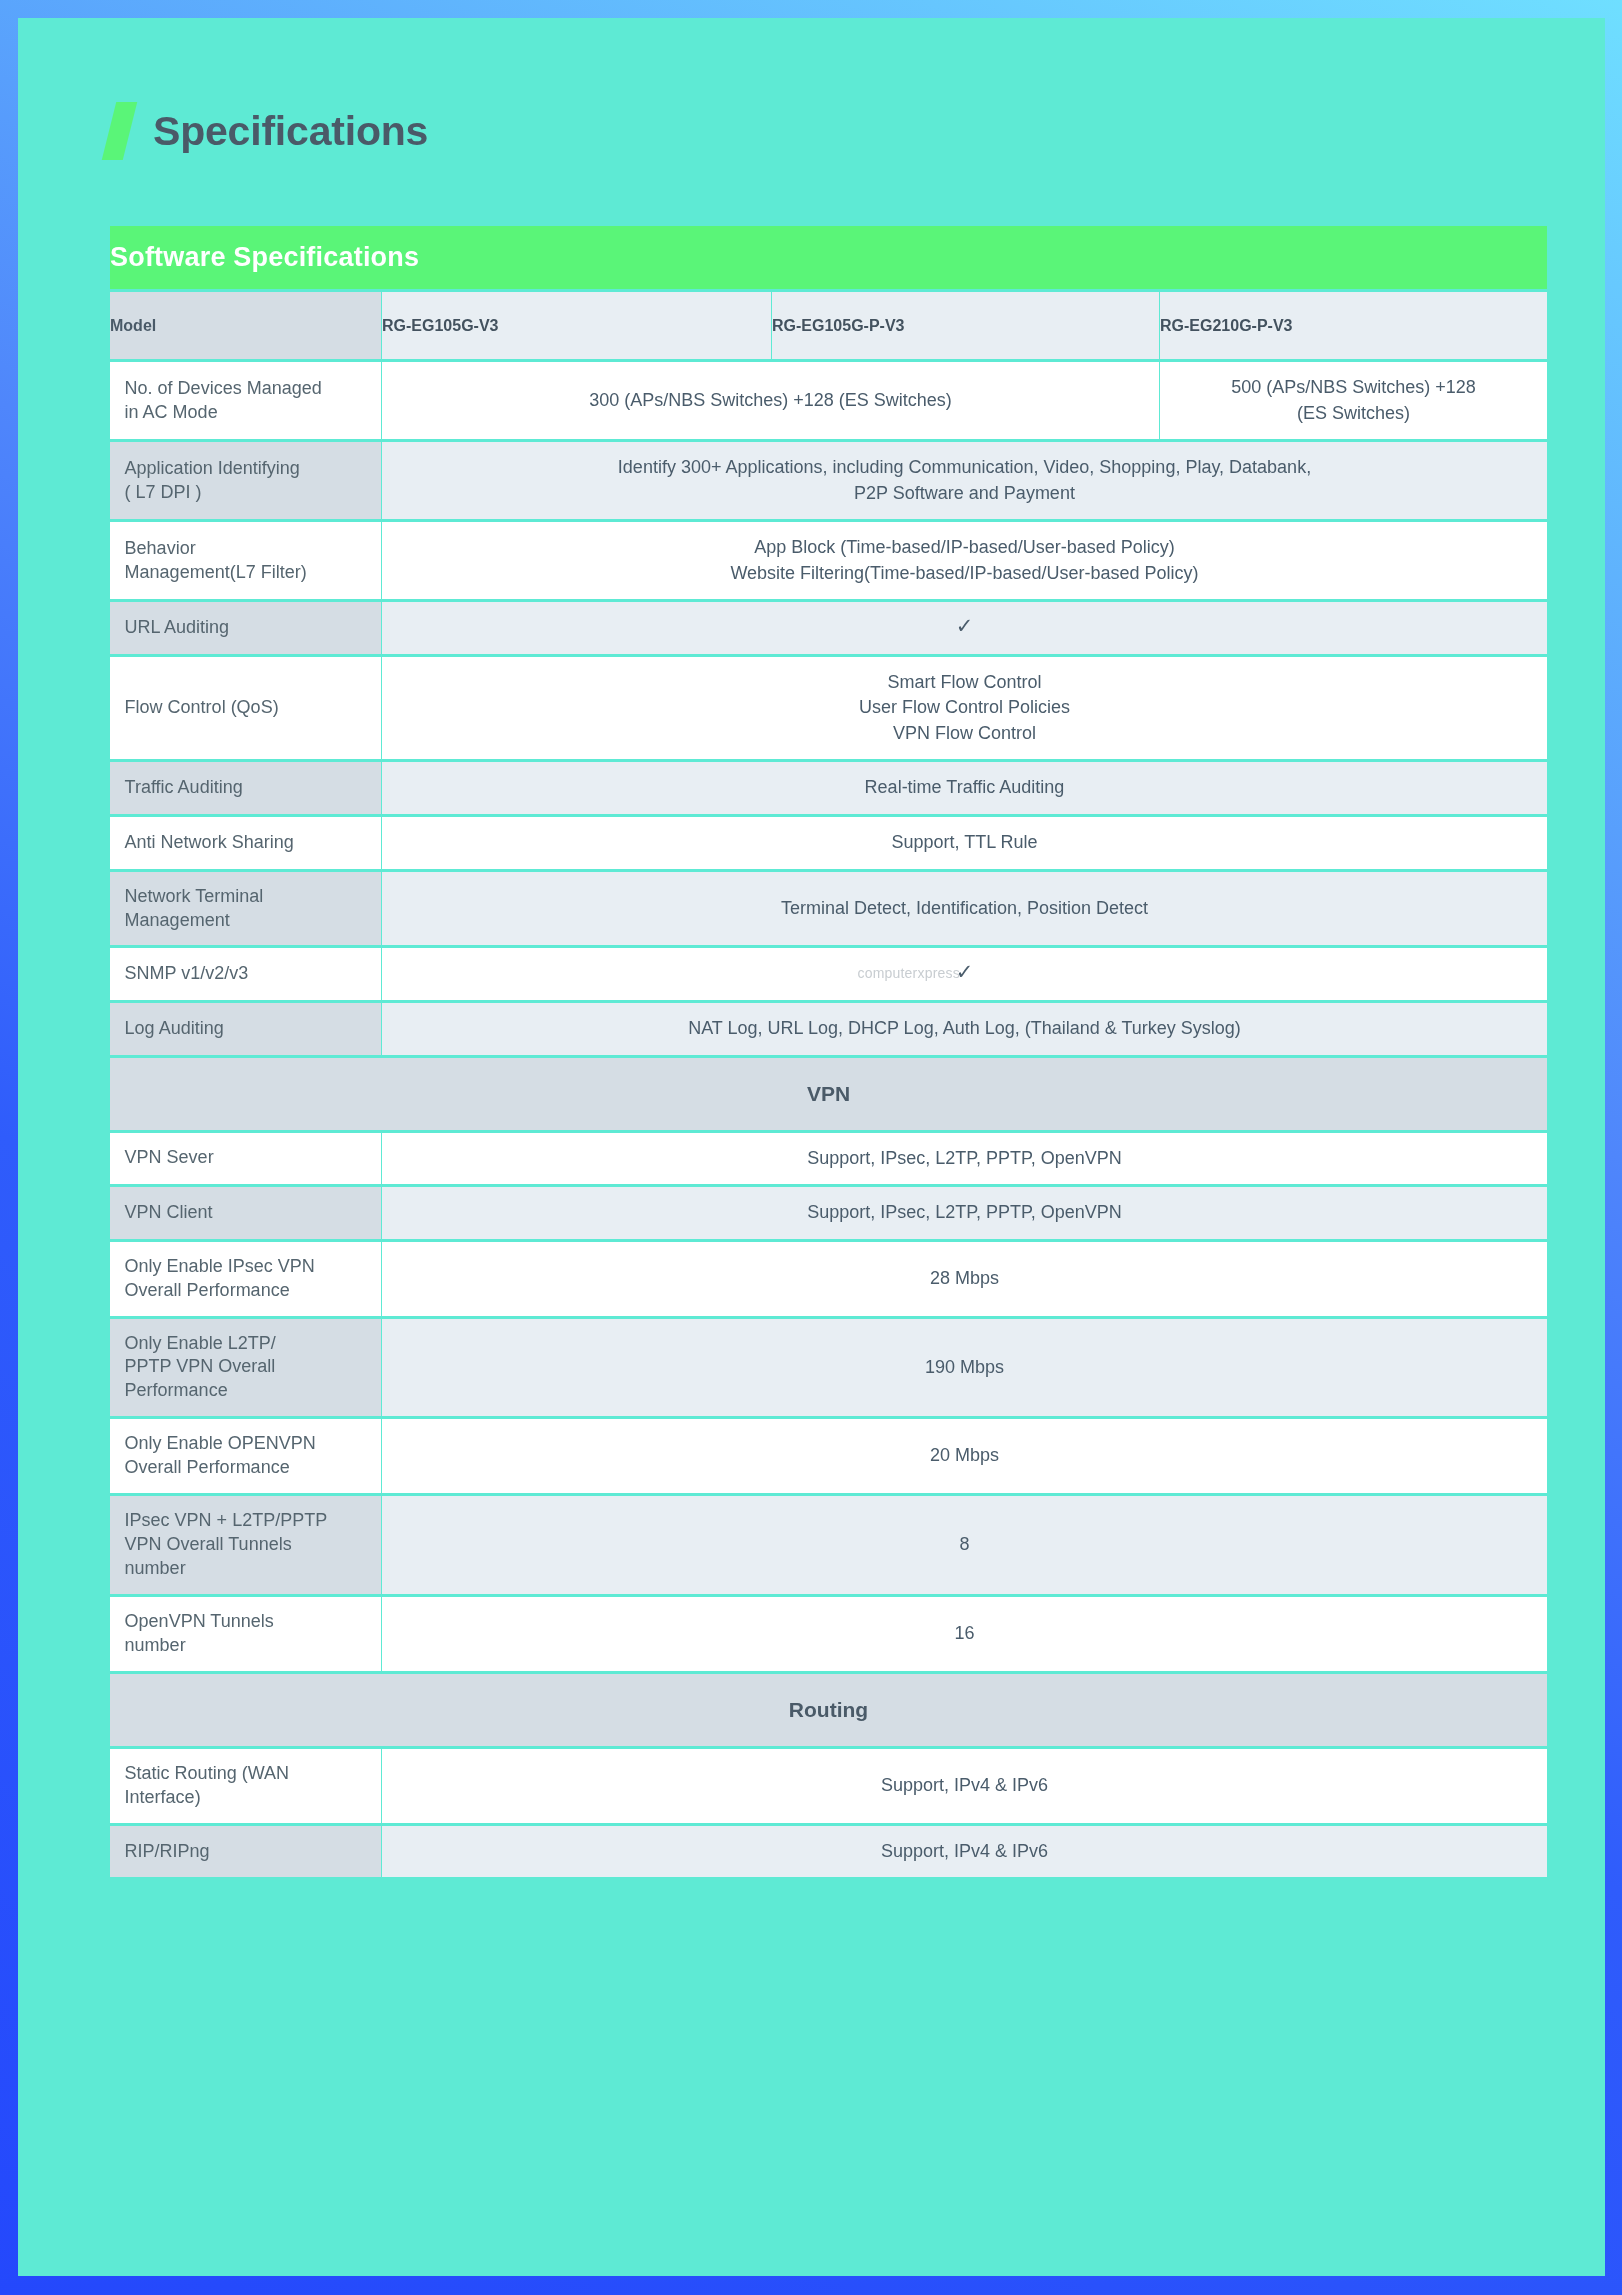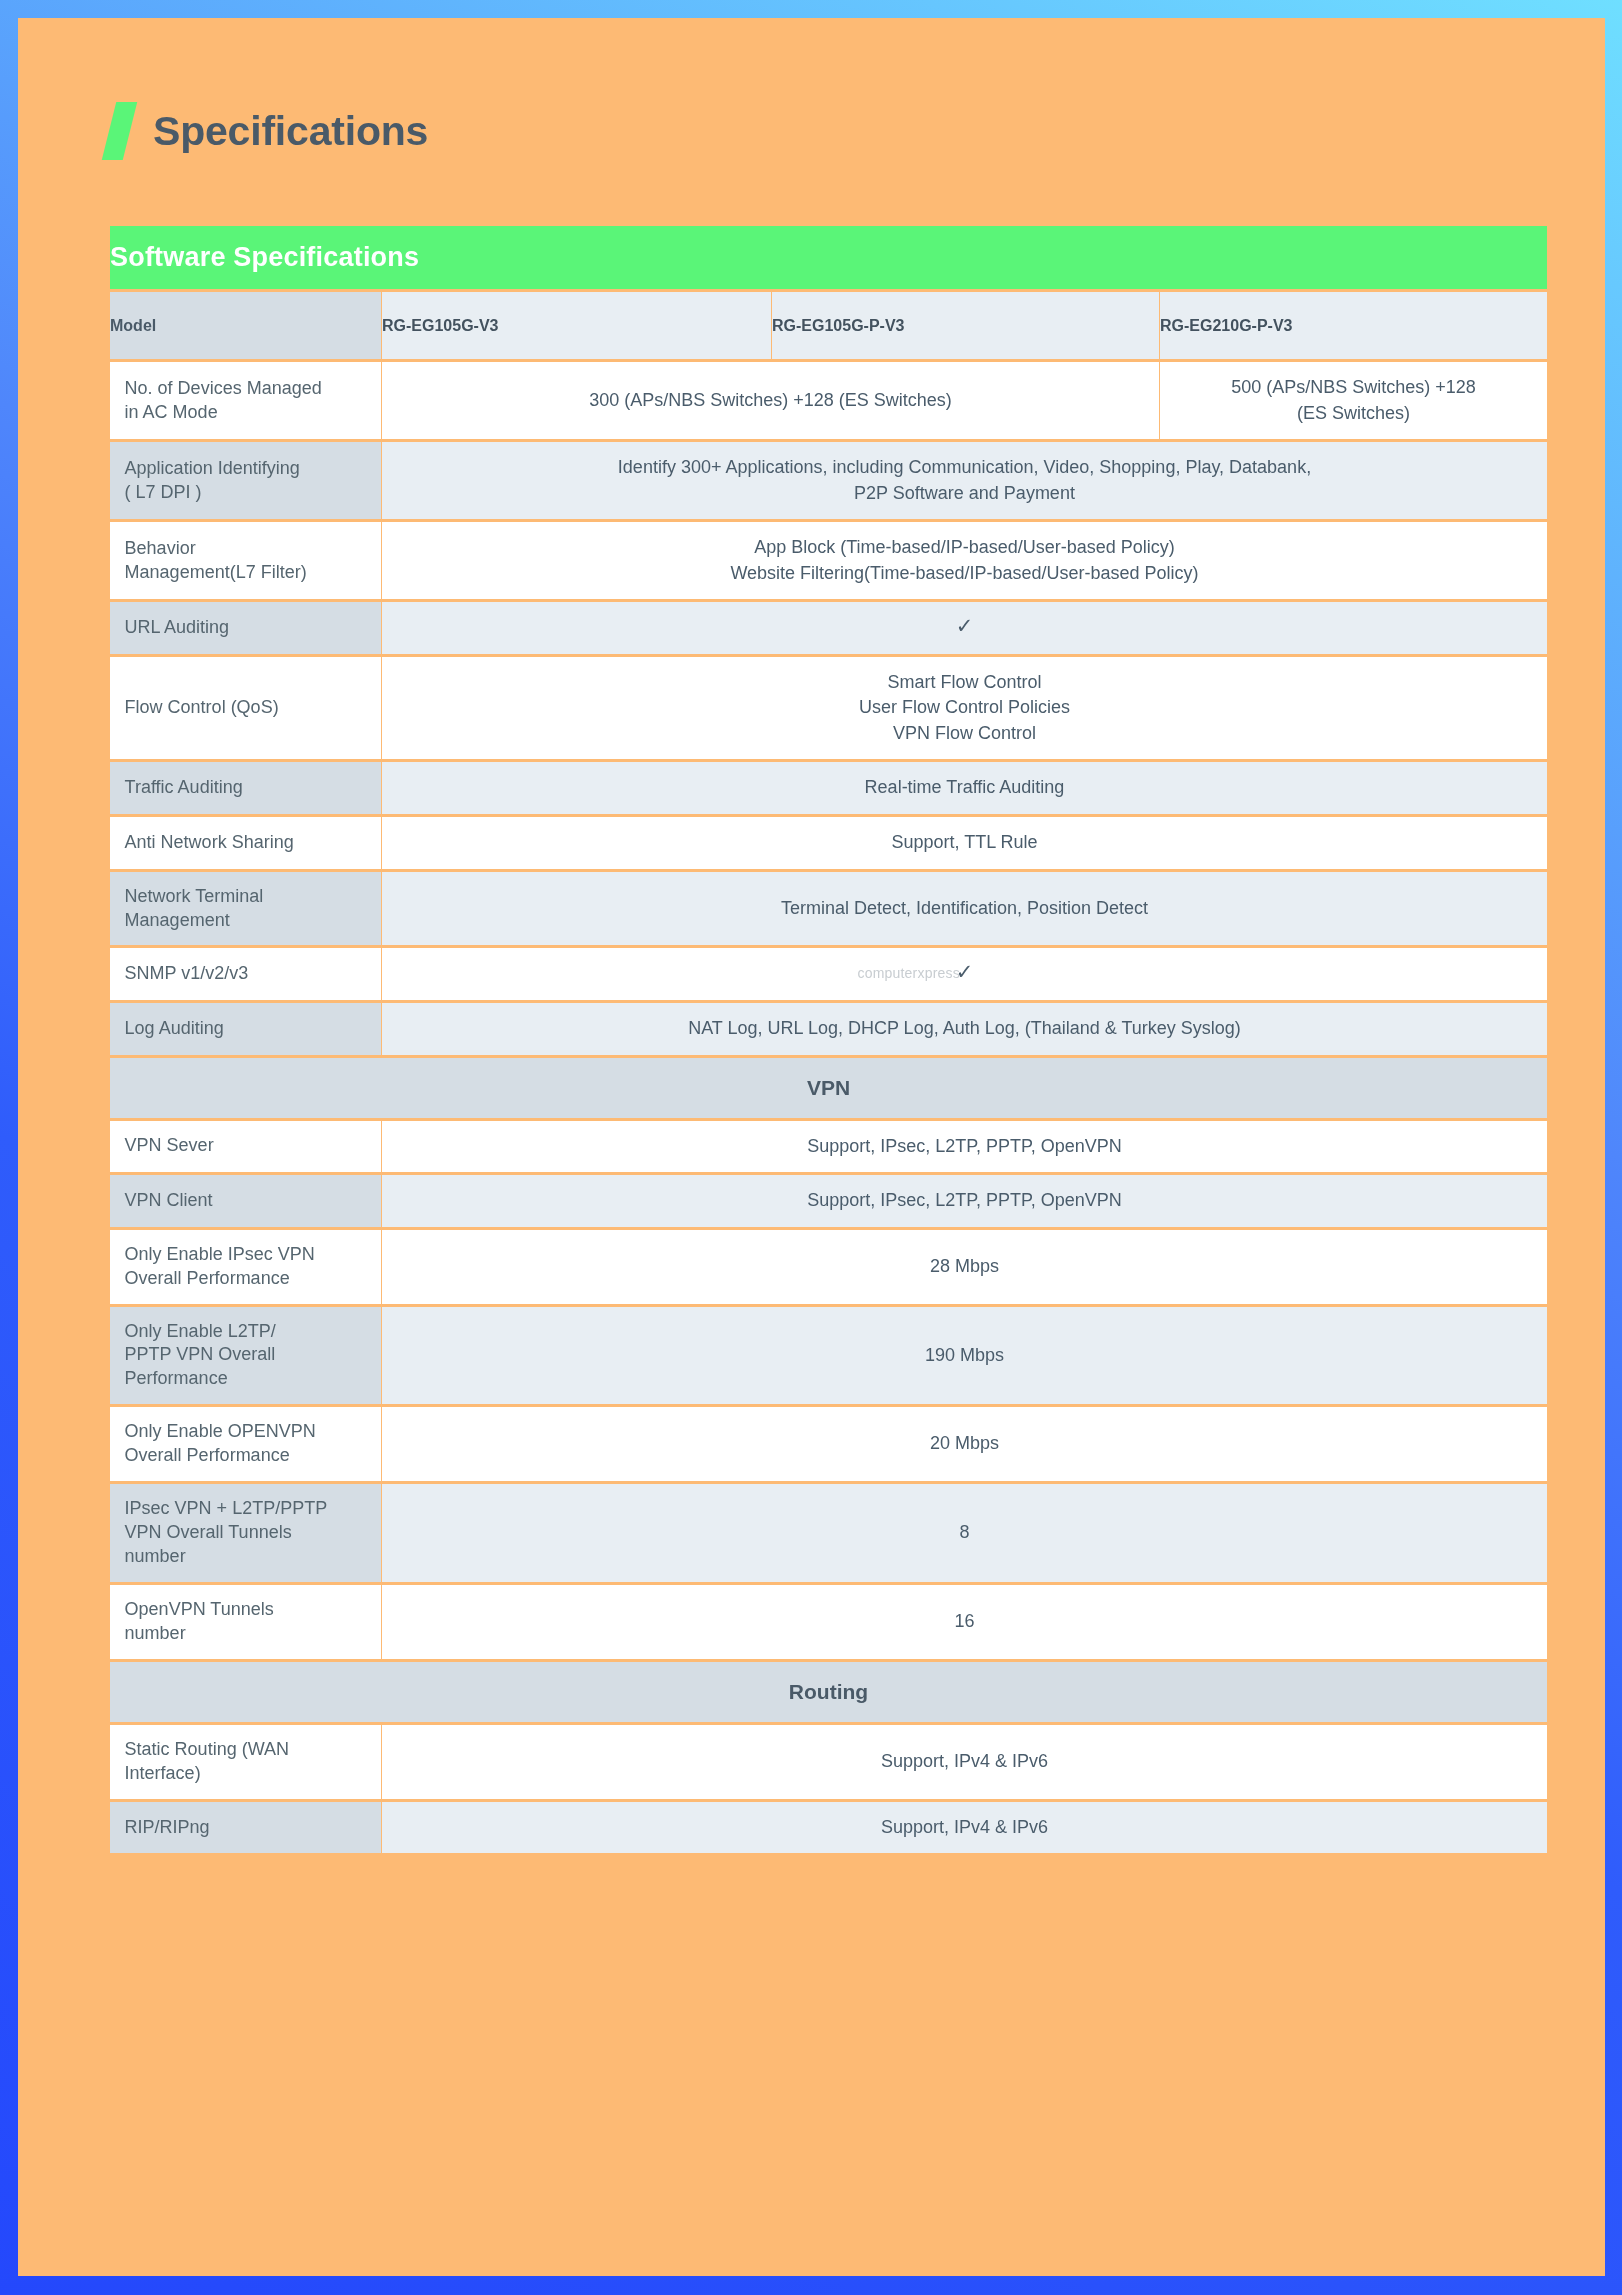--- a/index.html
+++ b/index.html
@@ -5,21 +5,21 @@
   * { box-sizing: border-box; margin: 0; padding: 0; }
   html, body { width: 1623px; height: 2295px; }
   body {
     font-family: "Liberation Sans", sans-serif;
     background: linear-gradient(205deg, #6fdfff 0%, #4f86fb 38%, #2f5cfb 62%, #2448fc 100%);
     padding: 18px 18px 19.5px 18px;
   }
   .page {
     width: 100%;
     height: 100%;
-    background: #fdba74;
+    background: #5eead4;
     padding: 84px 91px 0 91px;
   }
 
   
   .title-row {
     display: flex;
     align-items: center;
     gap: 23px;
     margin-bottom: 63px;
   }
@@ -99,21 +99,21 @@
   tr.odd td.value  { background: #ffffff; }
   tr.even td.label { background: #d5dde4; margin-left: 29px; }
   tr.even td.value { background: #e8eef3; }
 
   tr.section td {
     background: #d5dde4;
     color: #4a5a68;
     font-size: 21px;
     font-weight: bold;
     text-align: center;
-    height: 60px;
+    height: 72px;
     vertical-align: middle;
   }
 
   .check { font-size: 21px; color: #4a5c6b; line-height: 1; }
 
   .wm-cell { position: relative; }
   .watermark {
     position: absolute;
     left: 50%;
     top: 50%;

